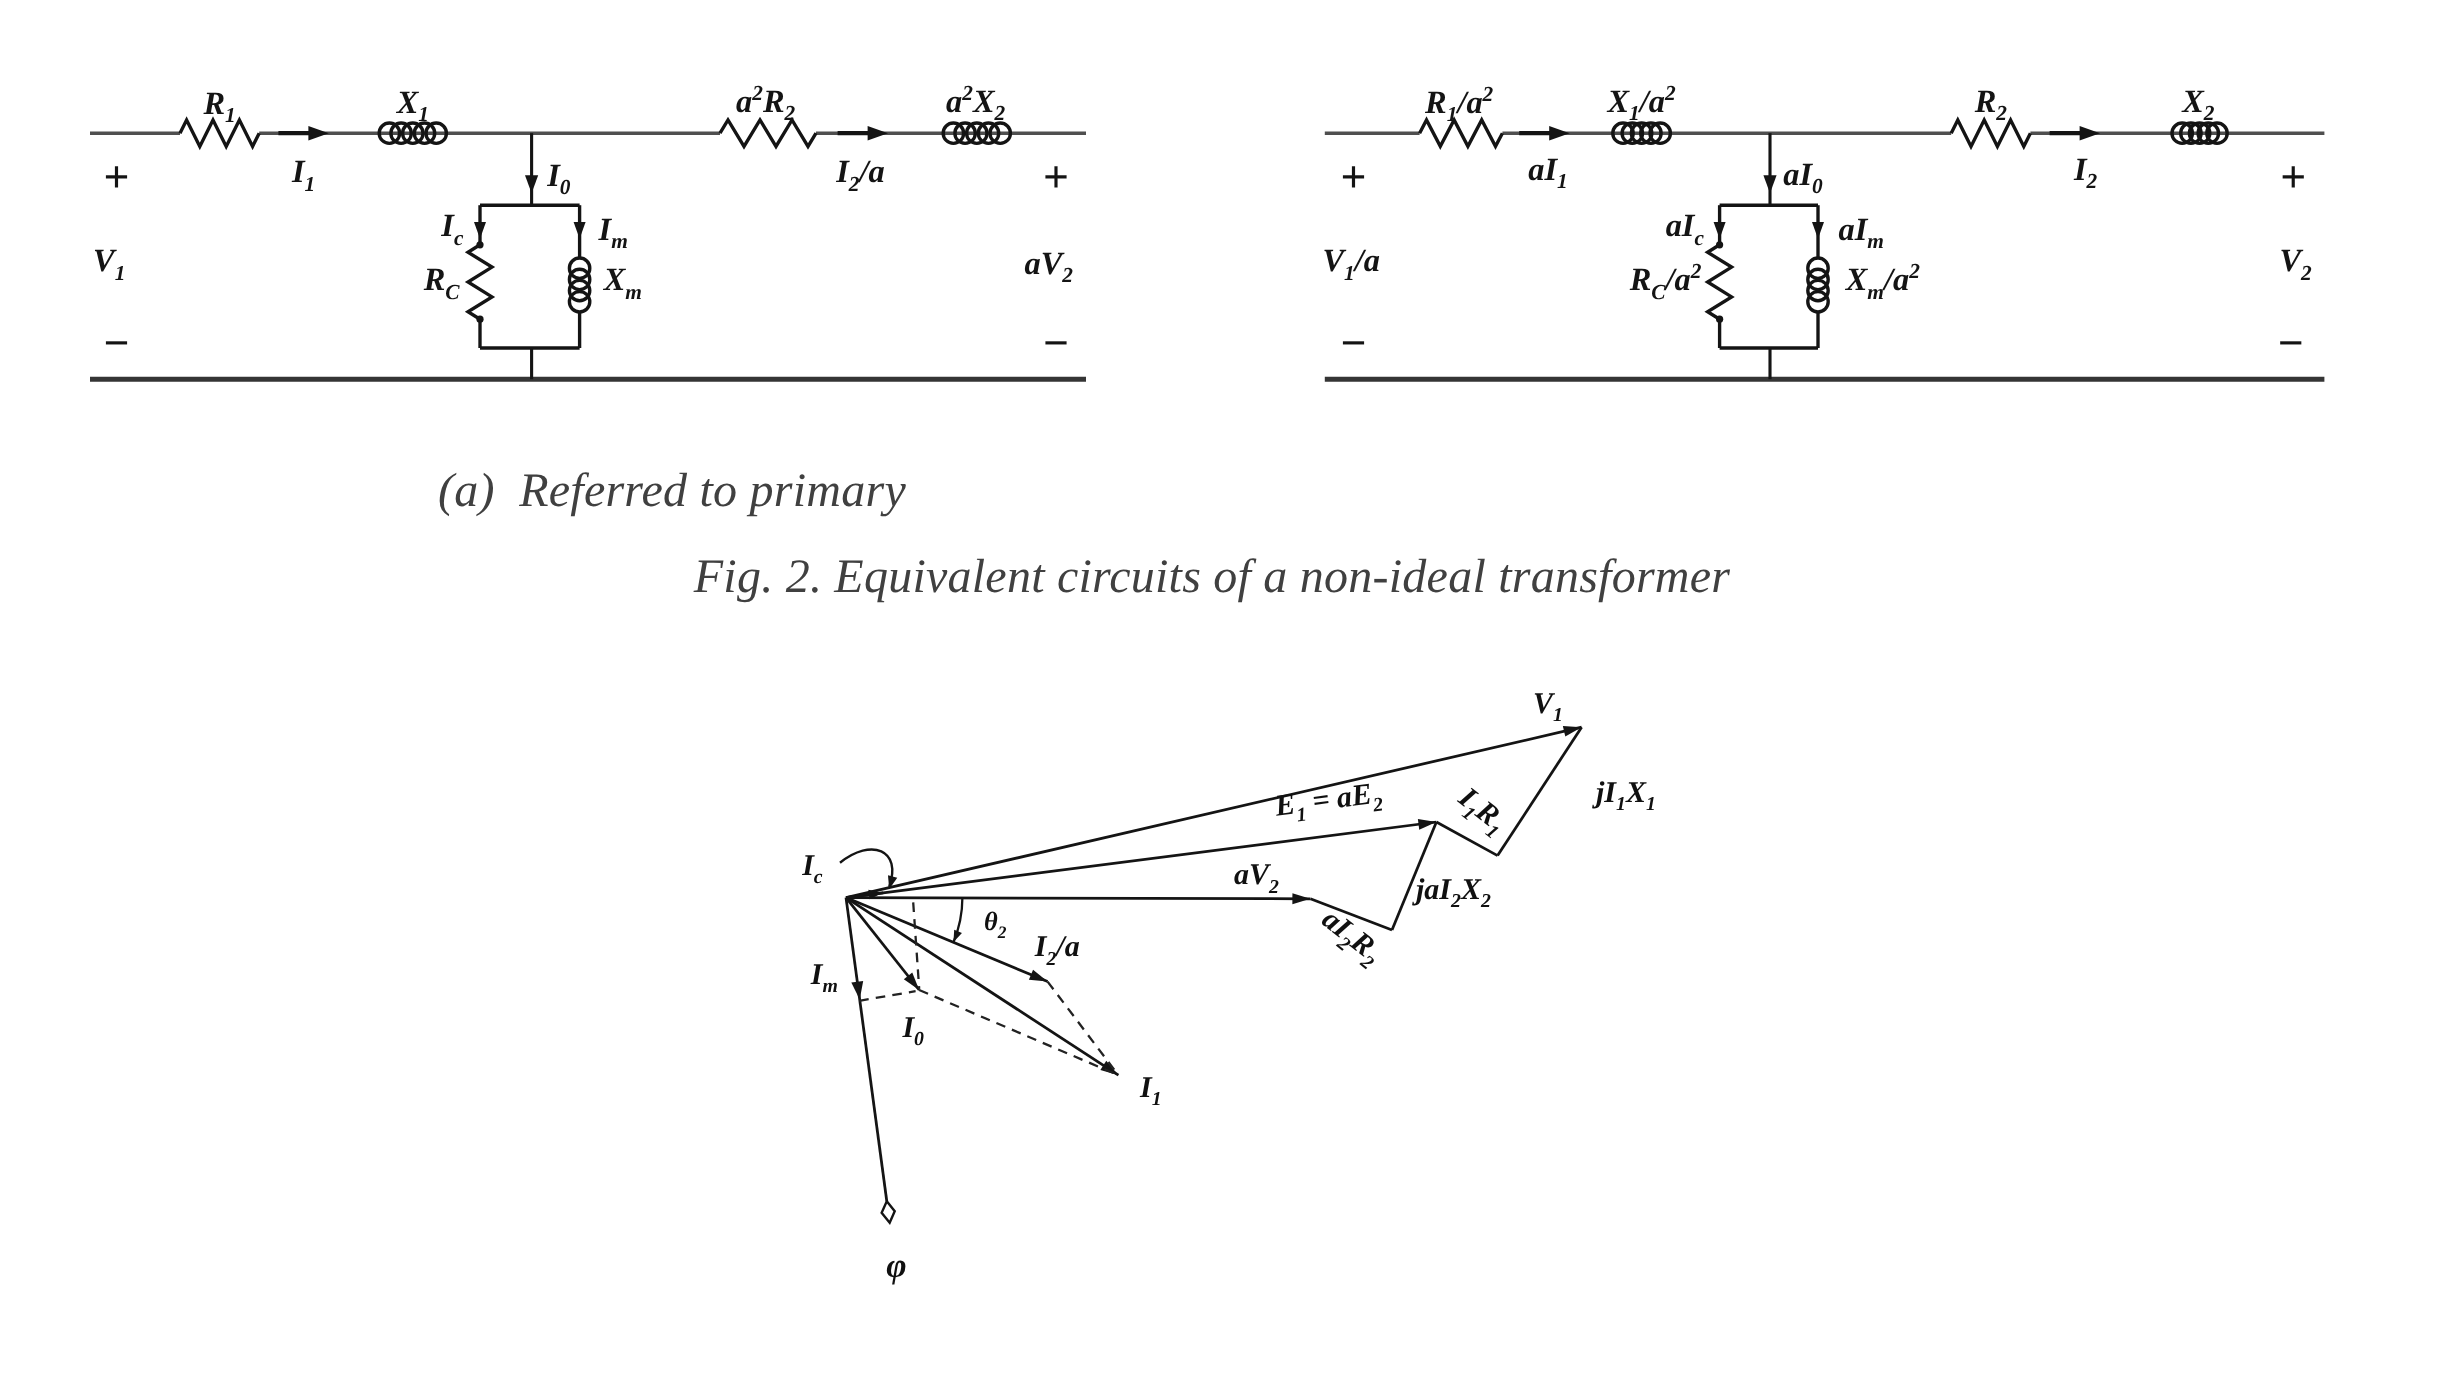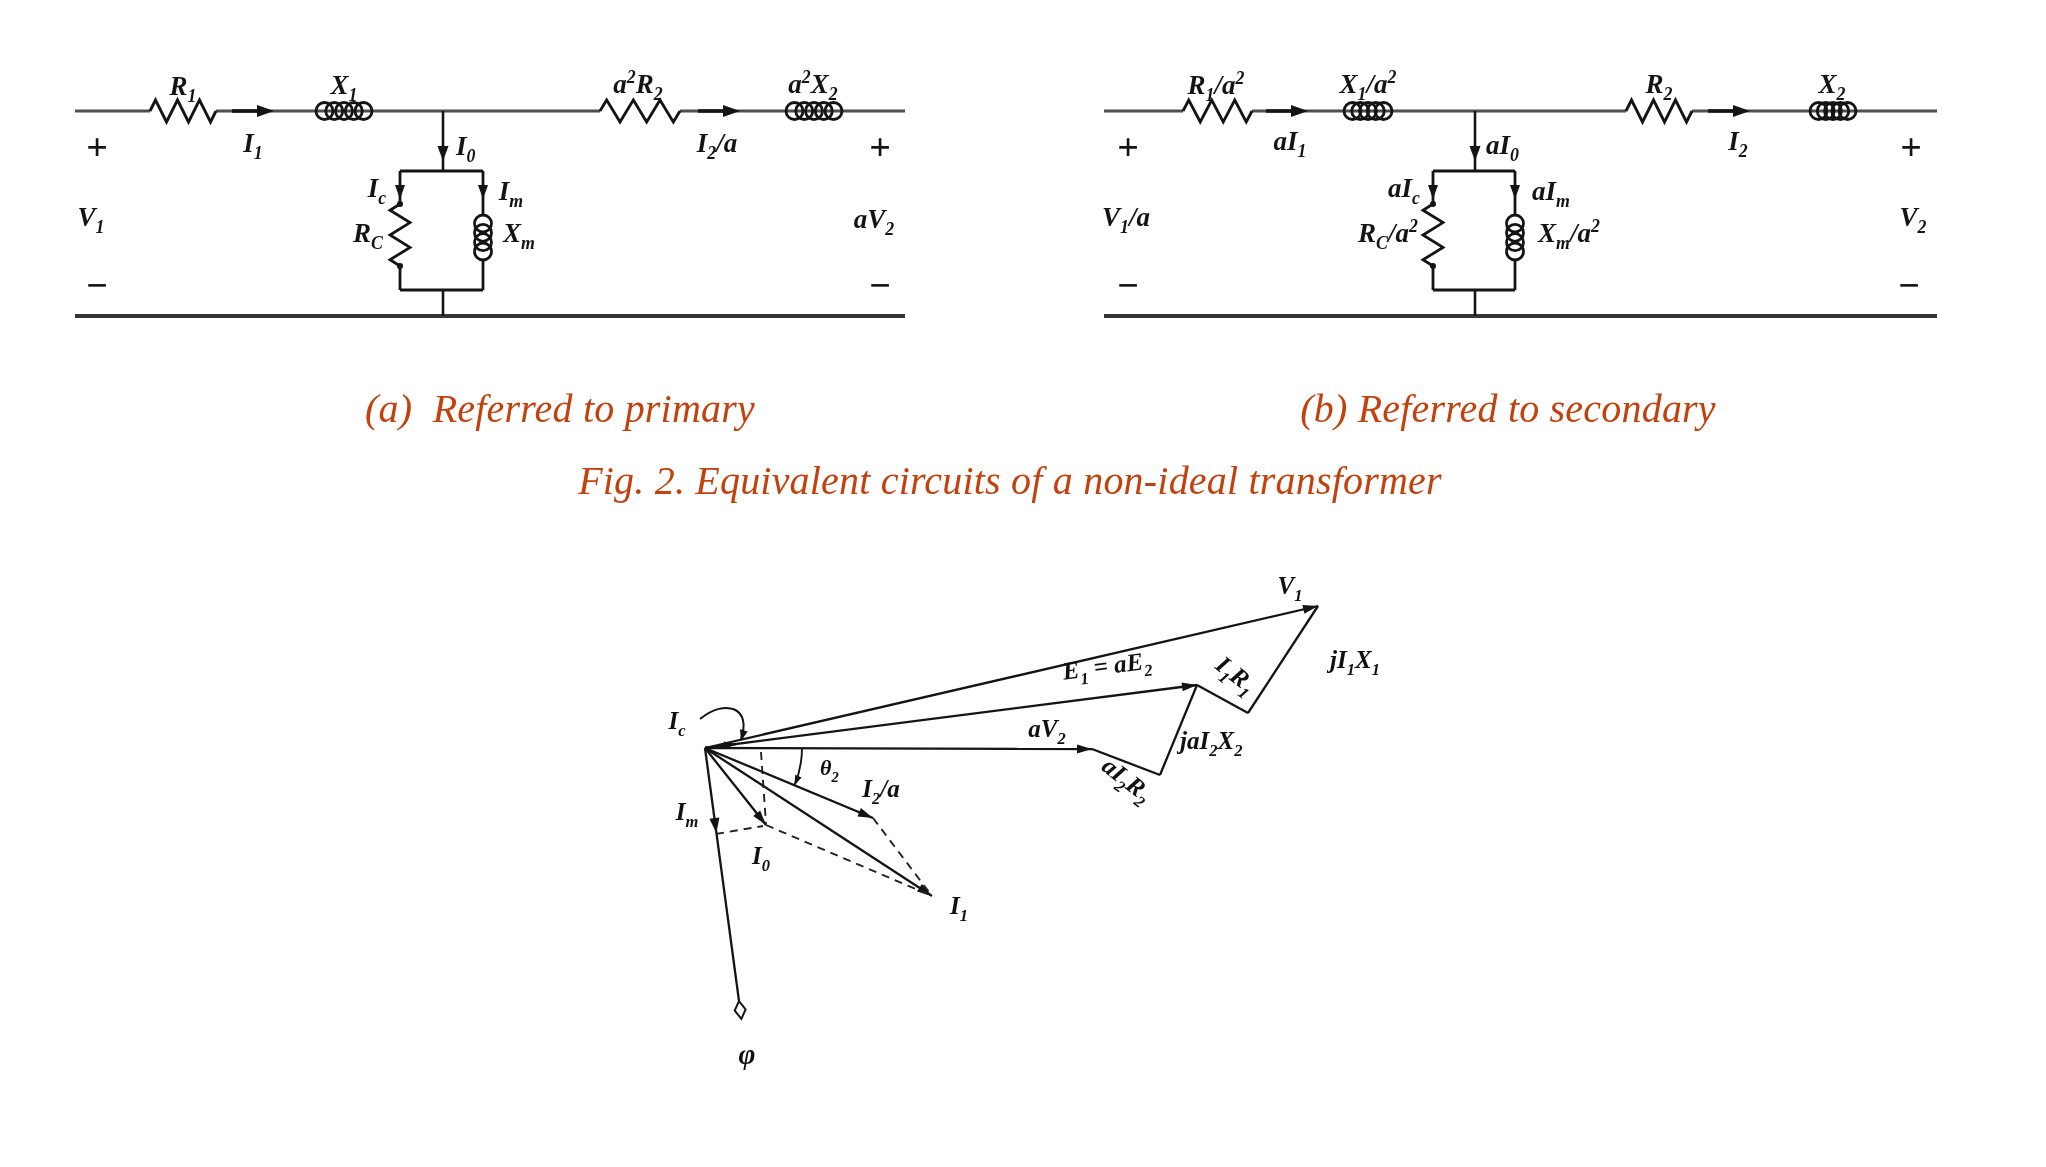--- a/index.html
+++ b/index.html
@@ -14,21 +14,21 @@
       font-size:27px;fill:#141414;}
   .sign{font-family:"Liberation Serif",serif;font-weight:bold;font-size:38px;fill:#141414;font-style:normal;}
   
   .pl{font-family:"Liberation Serif",serif;font-style:italic;font-weight:bold;
       font-size:25px;fill:#101010;}
   .pl.small{font-size:22px;}
   .pl.big{font-size:29px;}
   .caption{
     position:absolute;transform:translate(-50%,-50%);
     font-family:"Liberation Serif",serif;font-style:italic;font-size:40px;
-    color:#c2410c;white-space:nowrap;letter-spacing:0.2px;
+    color:#404040;white-space:nowrap;letter-spacing:0.2px;
   }
 </style>
 </head>
 <body>
 
 <div class="page">
 
   <svg class="fig" viewBox="60 10 880 290" style="left:60px;top:10px;width:880px;height:290px">
     <g id="geo-a">
         <line x1="75" y1="63" x2="150" y2="63" stroke="#4f4f4f" stroke-width="3" fill="none"></line>
@@ -143,21 +143,20 @@
     <text class="cl" x="1832" y="45" text-anchor="middle"><tspan dy="0">X</tspan><tspan dy="7" font-size="66%">2</tspan></text>
     <text class="sign" x="1128" y="112" text-anchor="middle">+</text>
     <text class="cl" x="1126" y="178" text-anchor="middle"><tspan dy="0">V</tspan><tspan dy="7" font-size="66%">1</tspan><tspan dy="-7">/a</tspan></text>
     <text class="sign" x="1128" y="250" text-anchor="middle">−</text>
     <text class="sign" x="1911" y="112" text-anchor="middle">+</text>
     <text class="cl" x="1913" y="178" text-anchor="middle"><tspan dy="0">V</tspan><tspan dy="7" font-size="66%">2</tspan></text>
     <text class="sign" x="1909" y="250" text-anchor="middle">−</text>
   </svg>
 
   <div class="caption" style="left:560px;top:360px">(a)&nbsp; Referred to primary</div>
-  <div class="caption" style="left:1508px;top:360px">(b) Referred to secondary</div>
   <div class="caption" style="left:1010px;top:432px">Fig. 2. Equivalent circuits of a non-ideal transformer</div>
 
   <svg class="fig" viewBox="560 490 900 545" style="left:560px;top:490px;width:900px;height:545px">
     <g id="geo-p">
         <line x1="705" y1="700" x2="1318" y2="558" stroke="#141414" stroke-width="2.3" fill="none"></line>
         <polygon points="1318,558 1304.4024731328652,565.7689936991571 1302.3714259921219,557.0011634366533" fill="#141414"></polygon>
         <line x1="705" y1="700" x2="1197" y2="637" stroke="#141414" stroke-width="2.3" fill="none"></line>
         <polygon points="1197,637 1182.6930346282556,643.3687315732179 1181.5499289612676,634.4416206500748" fill="#141414"></polygon>
         <line x1="705" y1="700" x2="1092" y2="701" stroke="#141414" stroke-width="2.3" fill="none"></line>
         <polygon points="1092,701 1076.9884222087105,705.4612254164147 1077.0116779450257,696.4612554625355" fill="#141414"></polygon>

